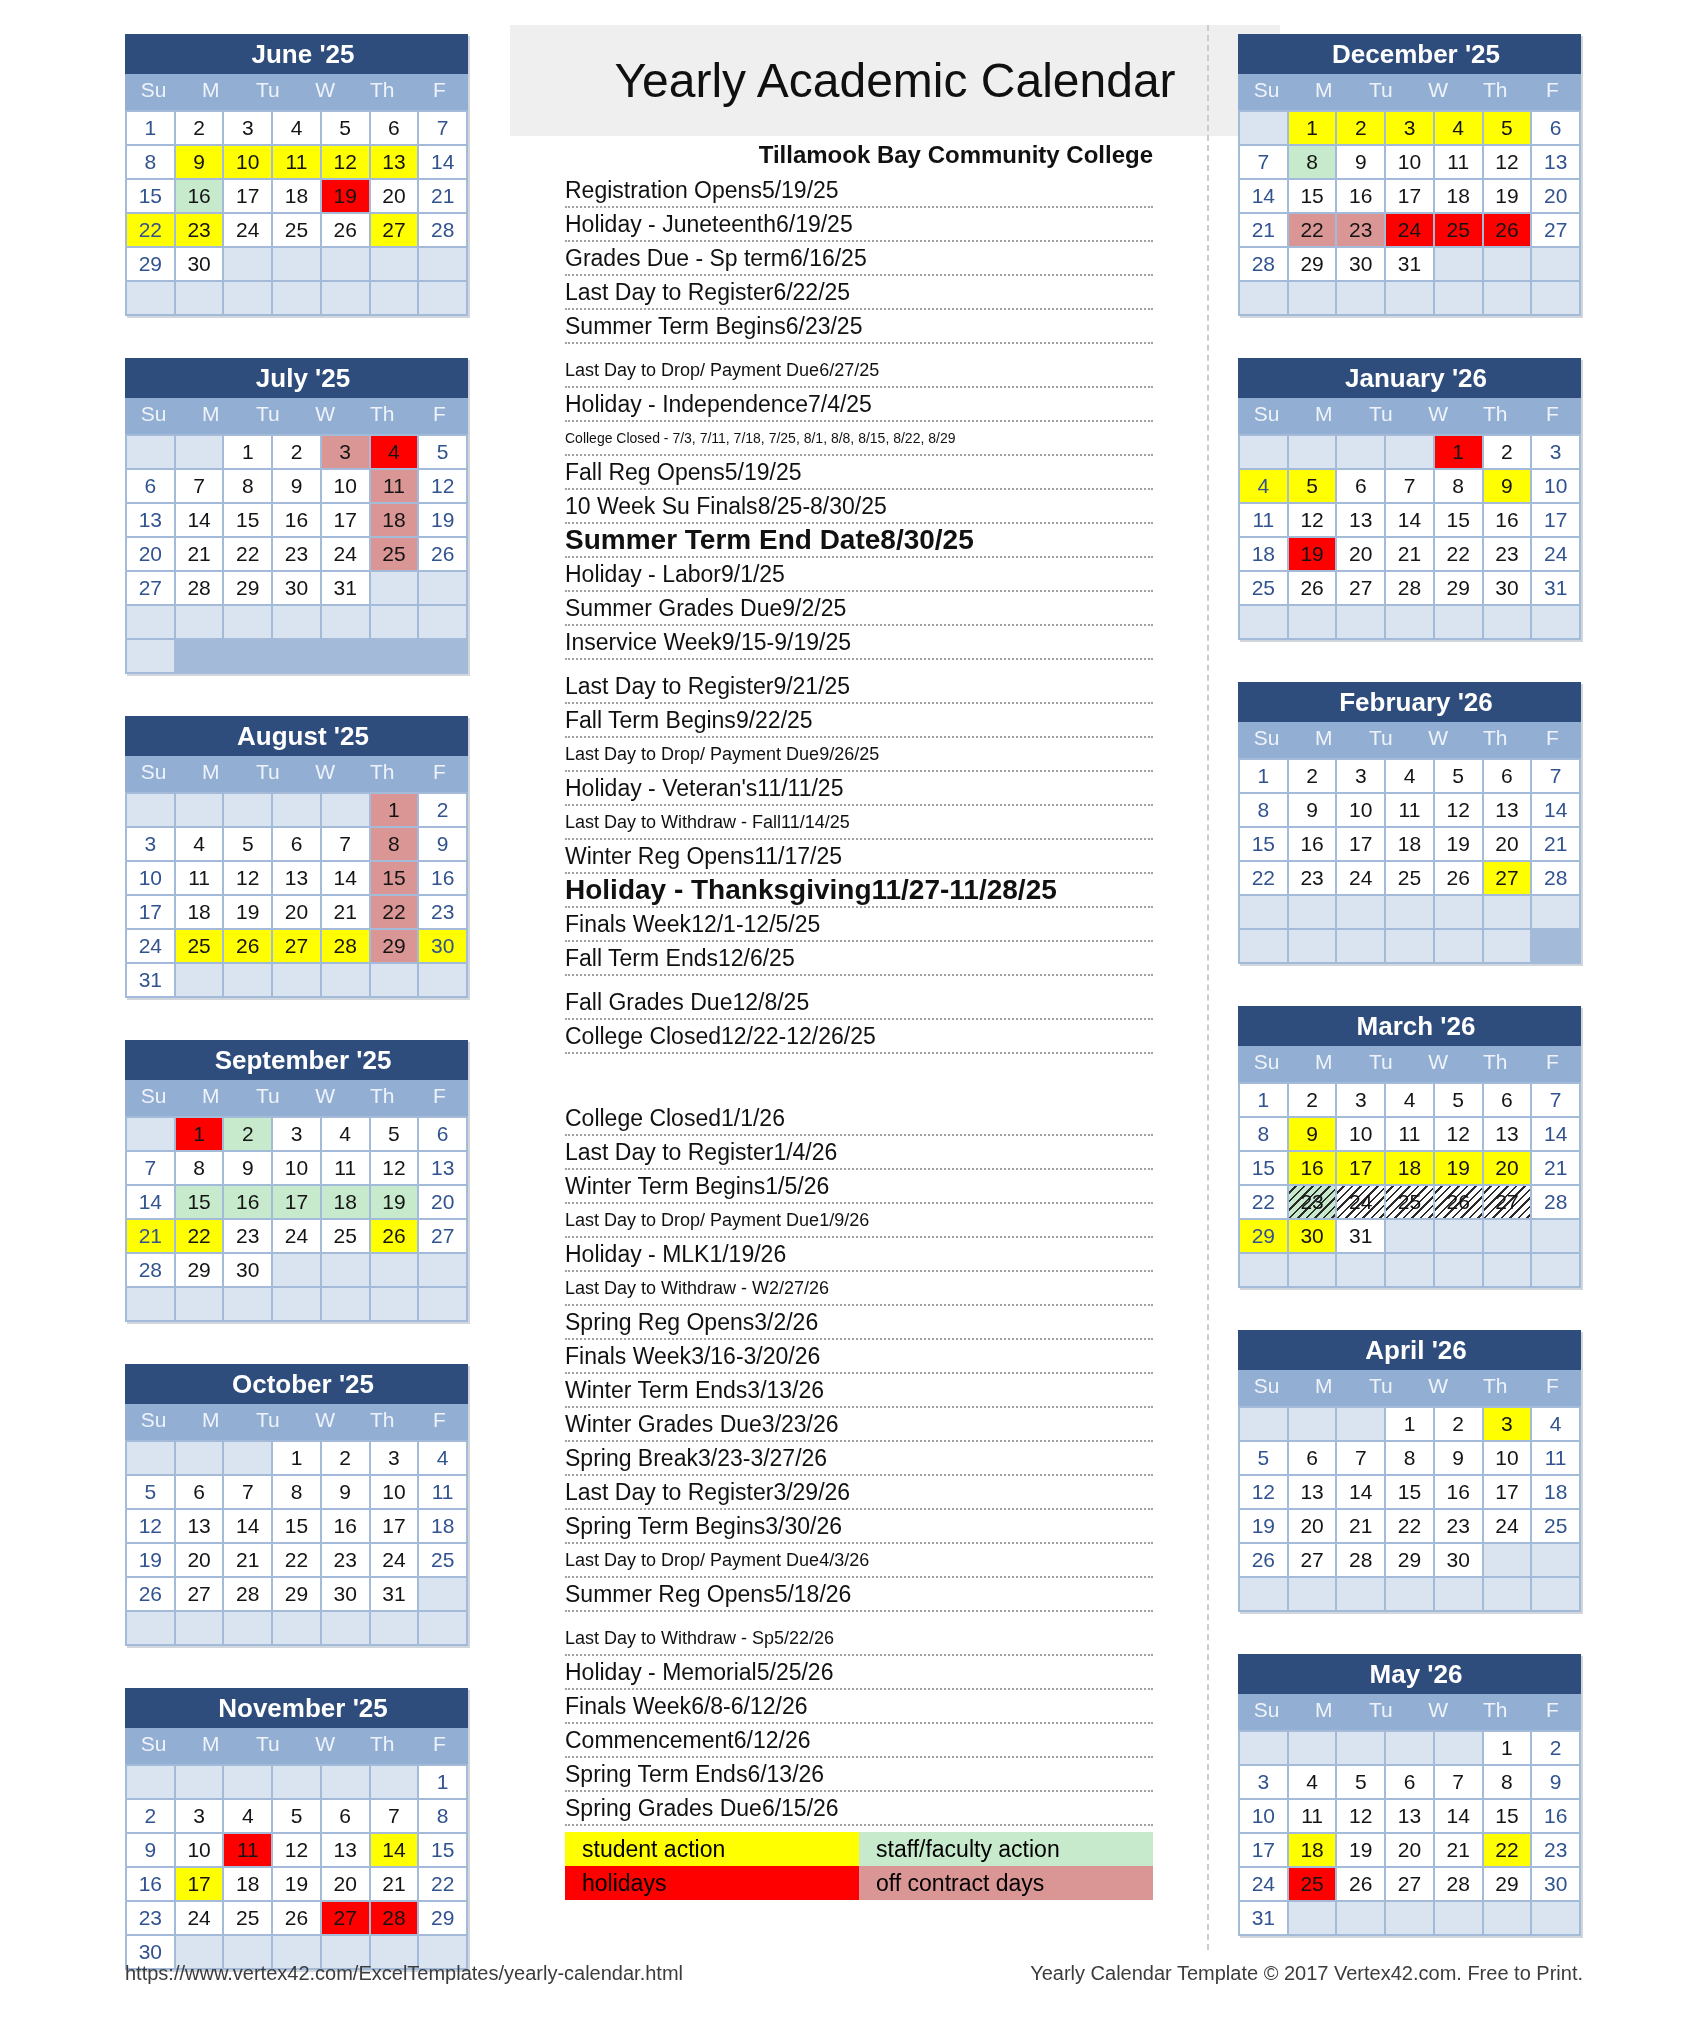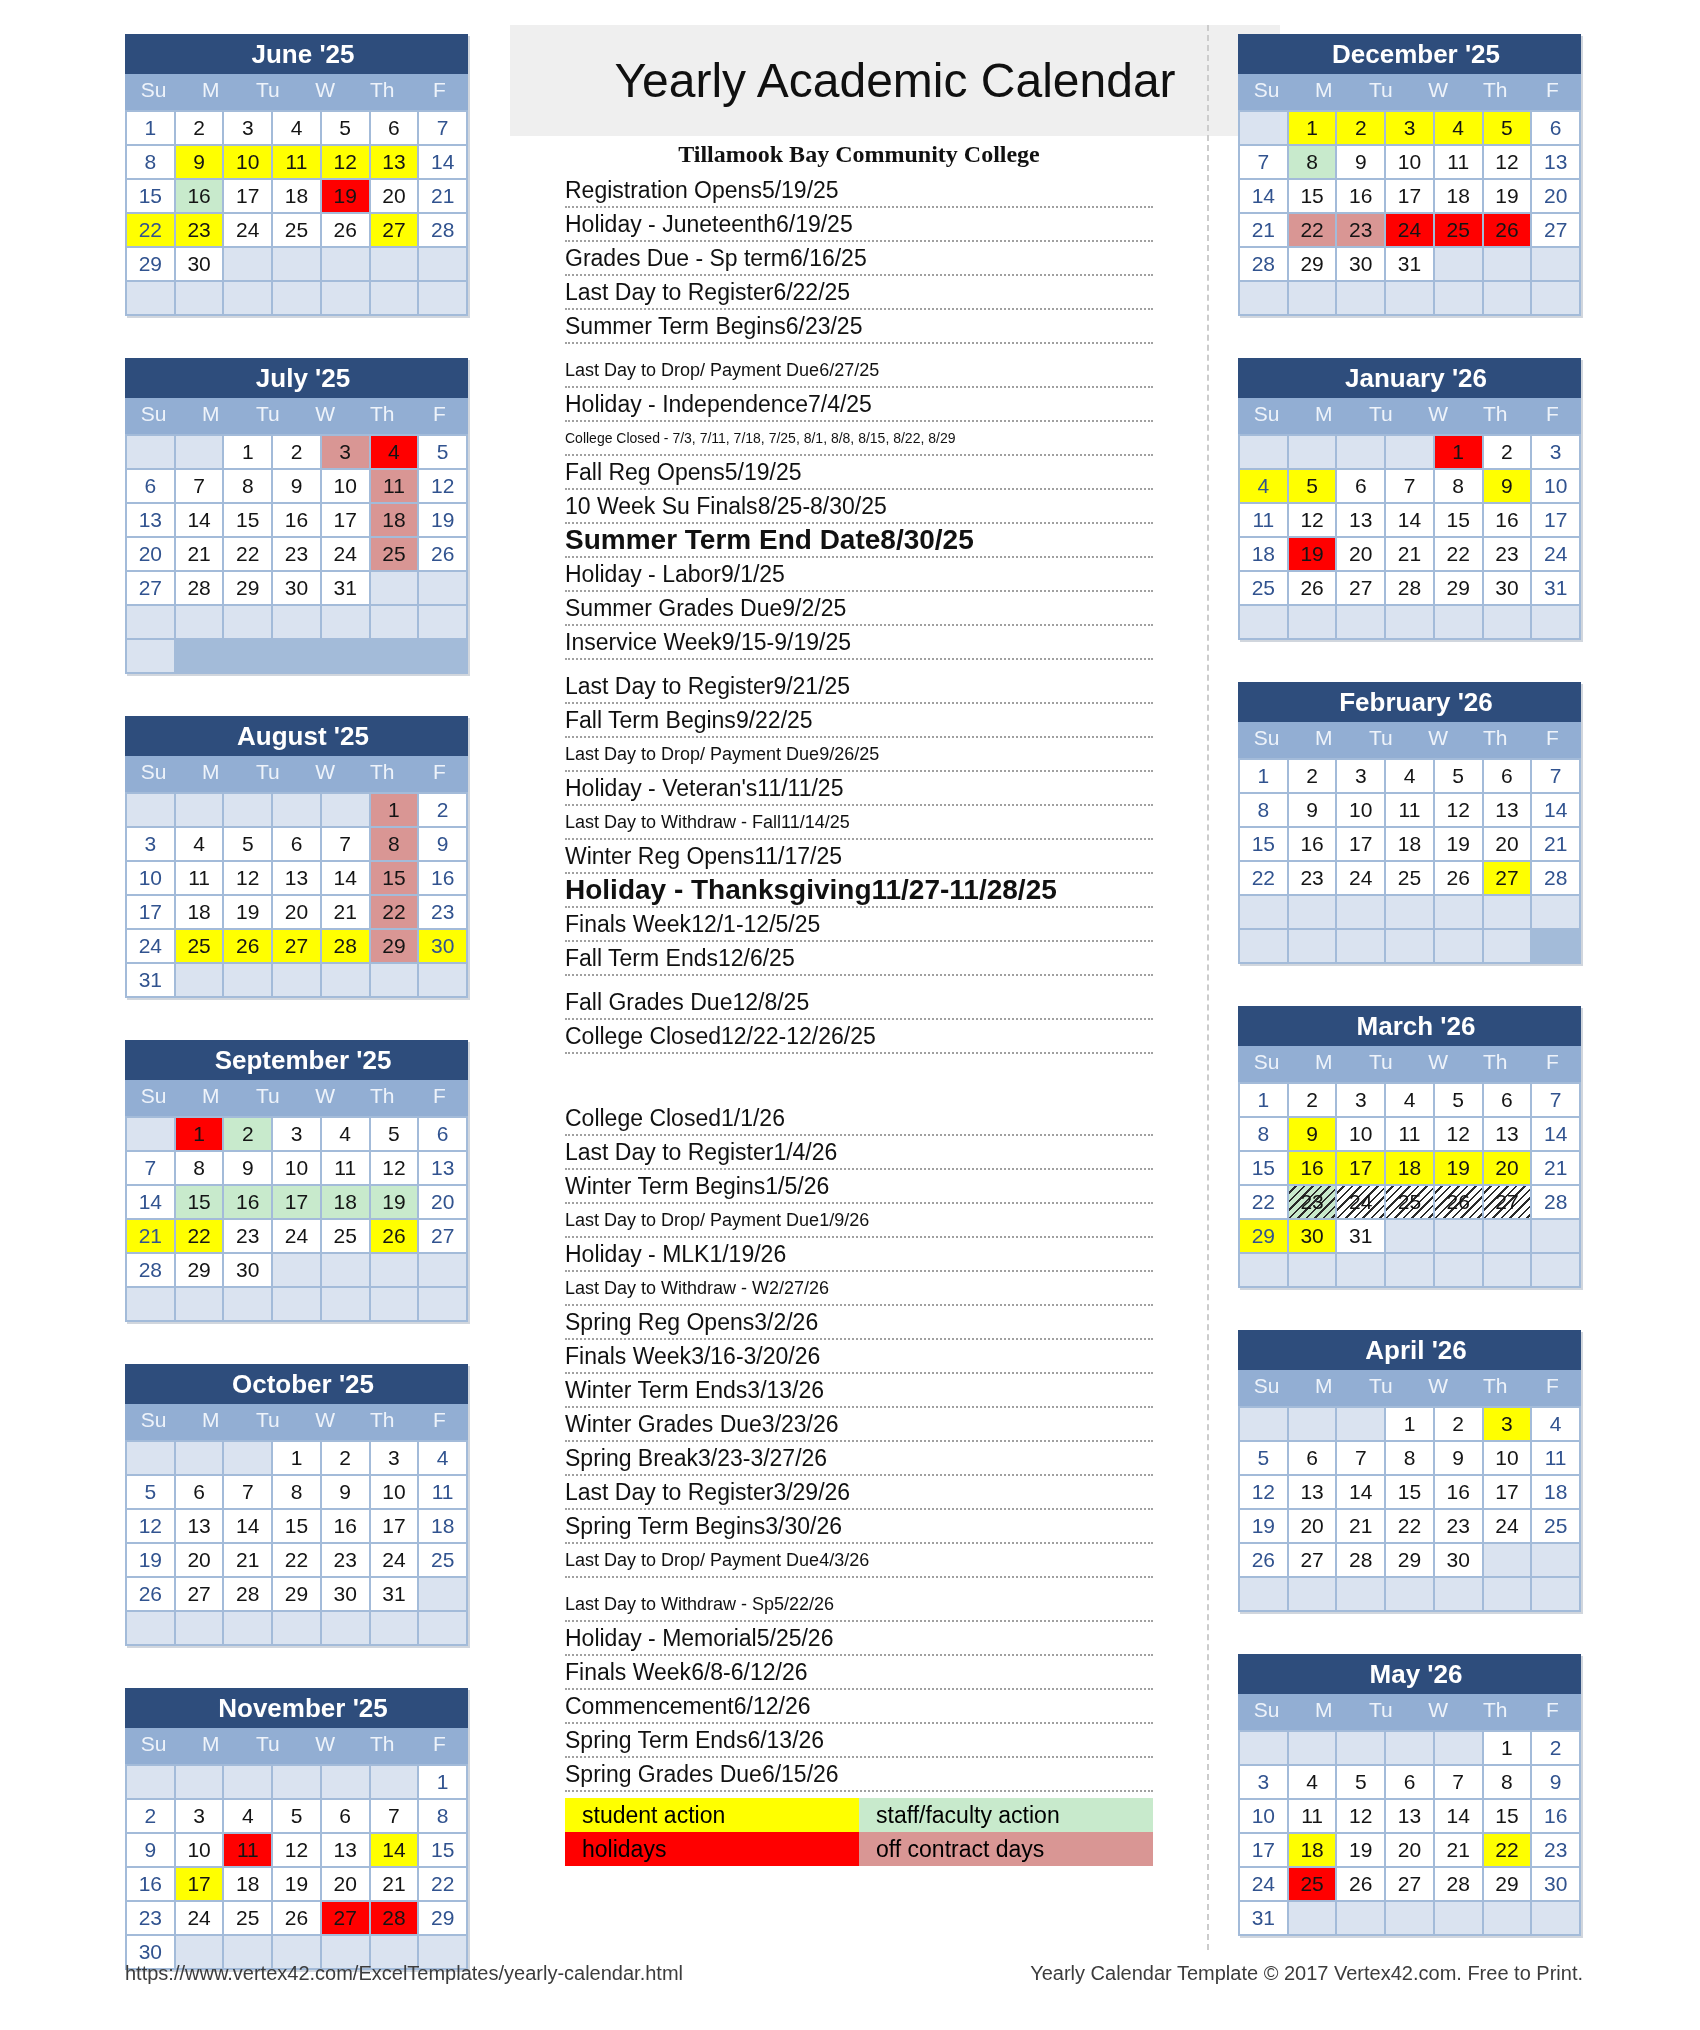--- a/index.html
+++ b/index.html
@@ -17,21 +17,21 @@
   .c.e{background:#dae3f0;}
   .c.y{background:#ffff00;}
   .c.r{background:#ff0000;}
   .c.g{background:#c8eacc;}
   .c.p{background:#d99694;}
   .c.h{background-image:repeating-linear-gradient(135deg,#ffffff 0 4px,#2a2a2a 4px 6px);}
   .c.hg{background-color:#c8eacc;background-image:repeating-linear-gradient(135deg,rgba(255,255,255,0) 0 4px,#2a2a2a 4px 6px);}
   .c.wk{color:#31538f;}
 
   #title-block{position:absolute;left:510px;top:25px;width:770px;height:111px;background:#efefef;display:flex;align-items:center;justify-content:center;font-size:48px;color:#101010;}
-  #subtitle{position:absolute;left:565px;top:141px;width:588px;text-align:center;font-weight:bold;font-size:24px;font-family:Liberation Serif, serif;}
+  #subtitle{position:absolute;left:565px;top:141px;width:588px;text-align:right;font-weight:bold;font-size:24px;}
   #events{position:absolute;left:565px;top:174px;width:588px;}
   .event{display:flex;justify-content:flex-start;align-items:center;height:34px;box-sizing:border-box;border-bottom:2px dotted #a0a0a0;font-size:23px;}
   .event.mid{font-size:28px;font-weight:bold;}
   .event.small{font-size:18px;}
   .event.xsmall{font-size:14px;}
   .event.gap{margin-top:10px;}
   .event.biggap{margin-top:48px;}
   .ev-date{white-space:nowrap;}
 
   #legend{margin-top:6px;display:grid;grid-template-columns:1fr 1fr;}
@@ -537,20 +537,24 @@
       <div class="ev-date">3/29/26</div>
     </div>
     <div class="event">
       <div class="ev-label">Spring Term Begins</div>
       <div class="ev-date">3/30/26</div>
     </div>
     <div class="event small">
       <div class="ev-label">Last Day to Drop/ Payment Due</div>
       <div class="ev-date">4/3/26</div>
     </div>
+    <div class="event">
+      <div class="ev-label">Summer Reg Opens</div>
+      <div class="ev-date">5/18/26</div>
+    </div>
     <div class="event small gap">
       <div class="ev-label">Last Day to Withdraw - Sp</div>
       <div class="ev-date">5/22/26</div>
     </div>
     <div class="event">
       <div class="ev-label">Holiday - Memorial</div>
       <div class="ev-date">5/25/26</div>
     </div>
     <div class="event">
       <div class="ev-label">Finals Week</div>

